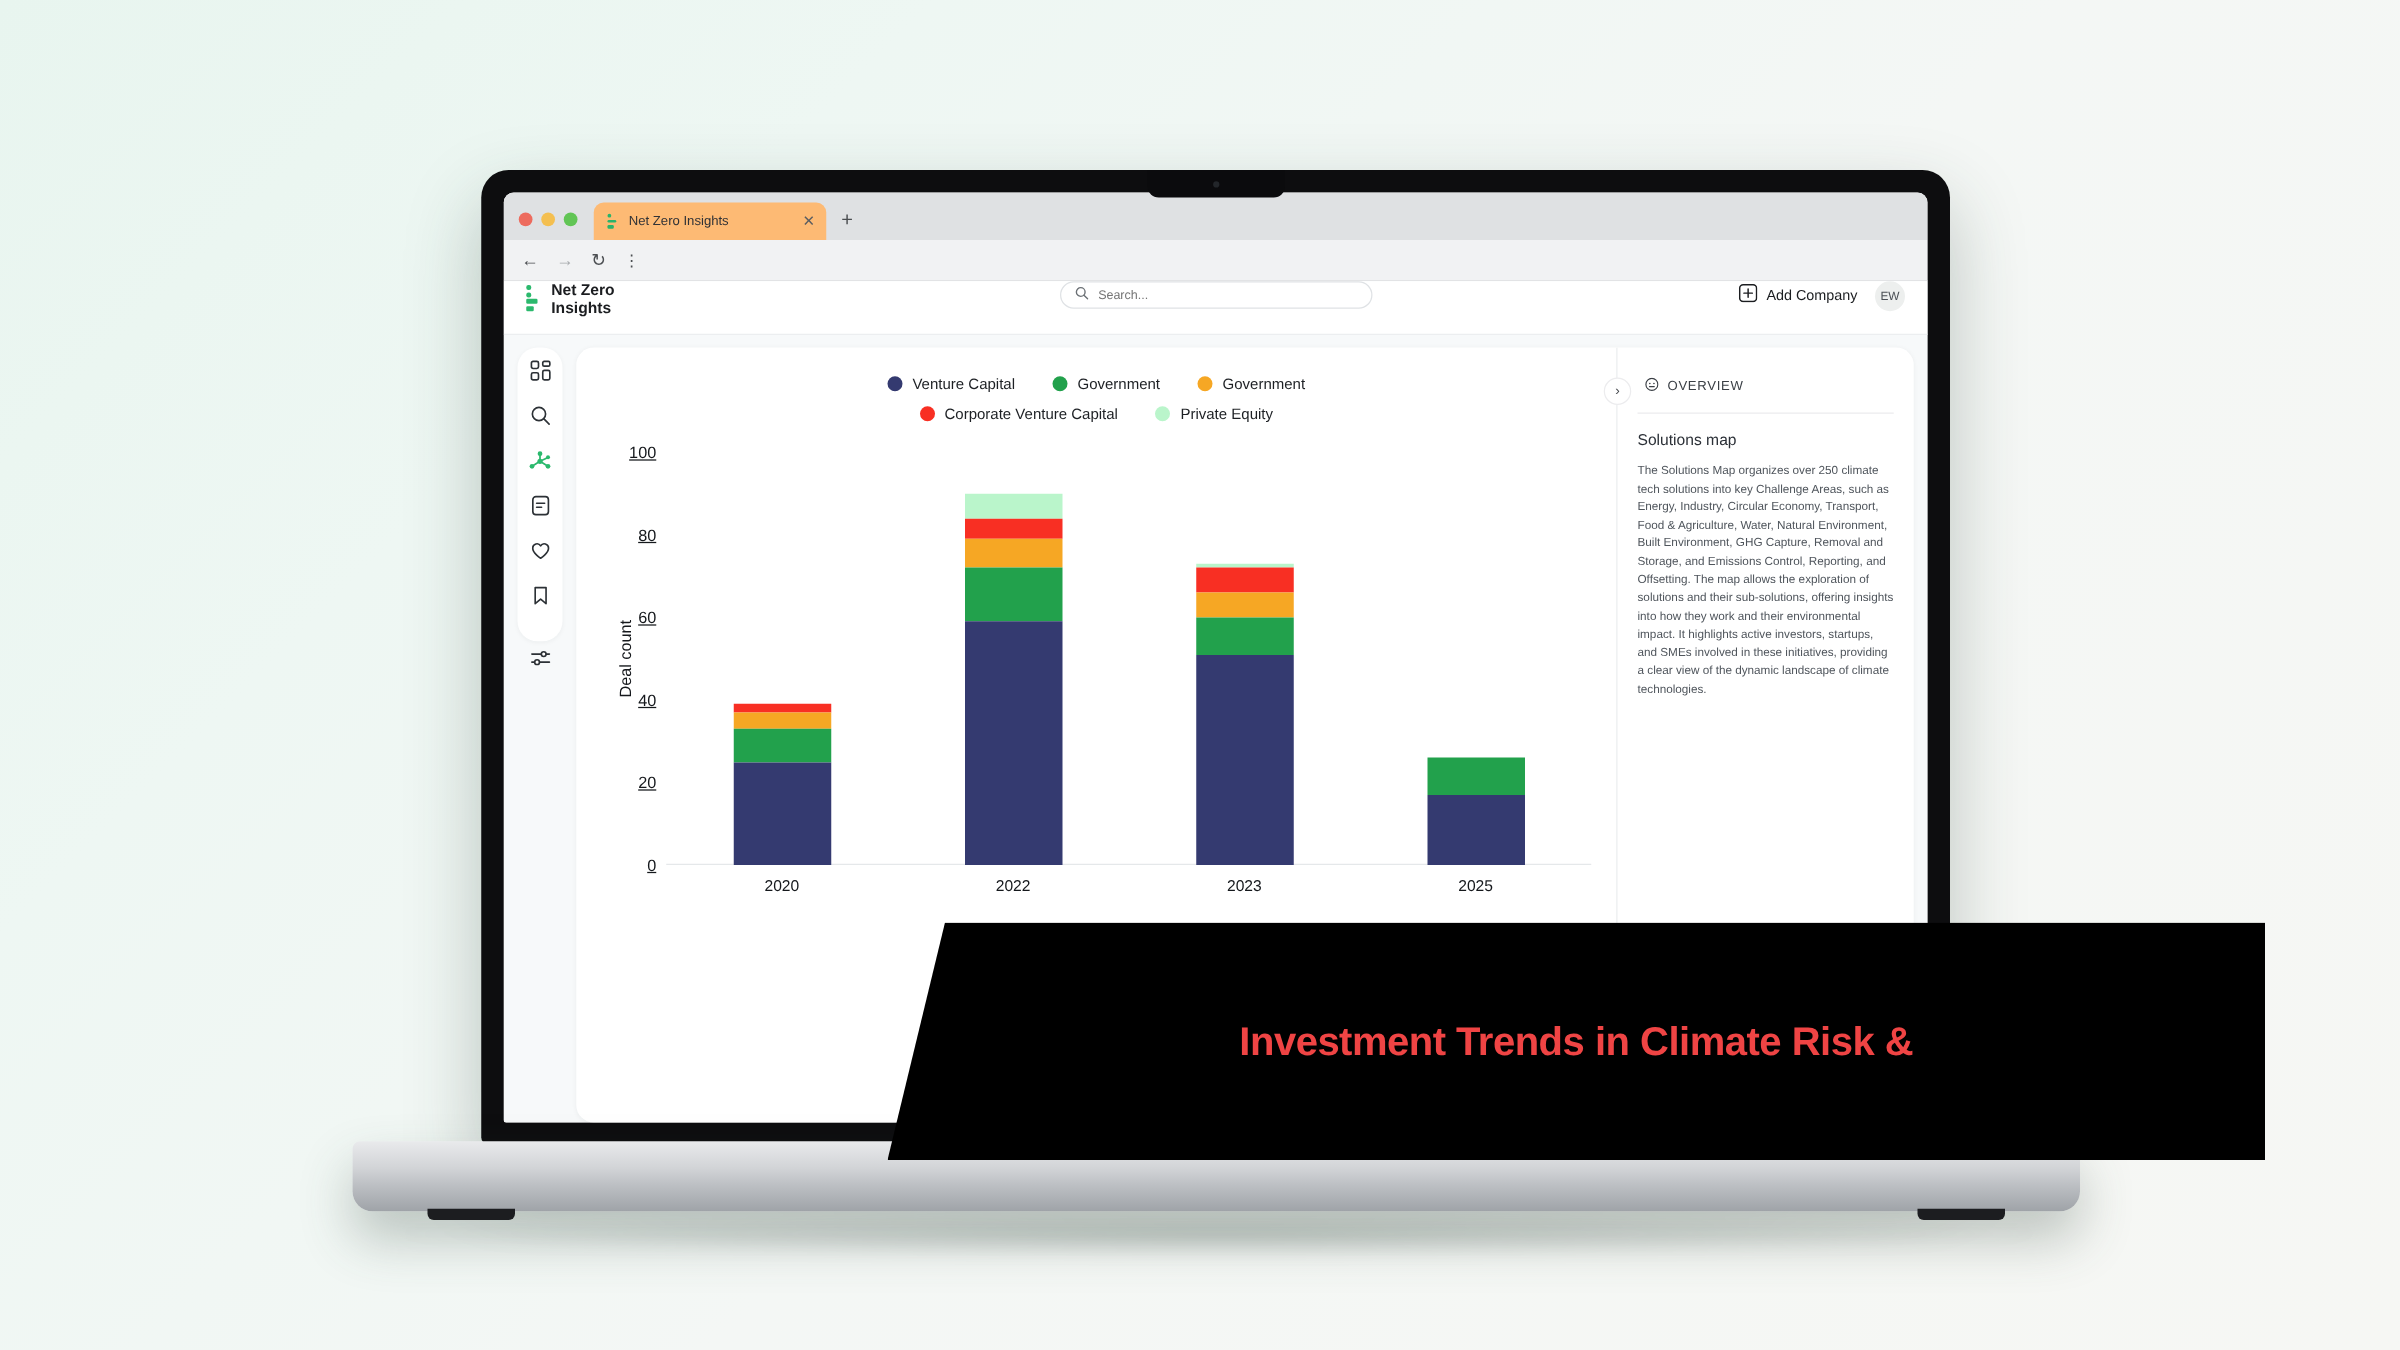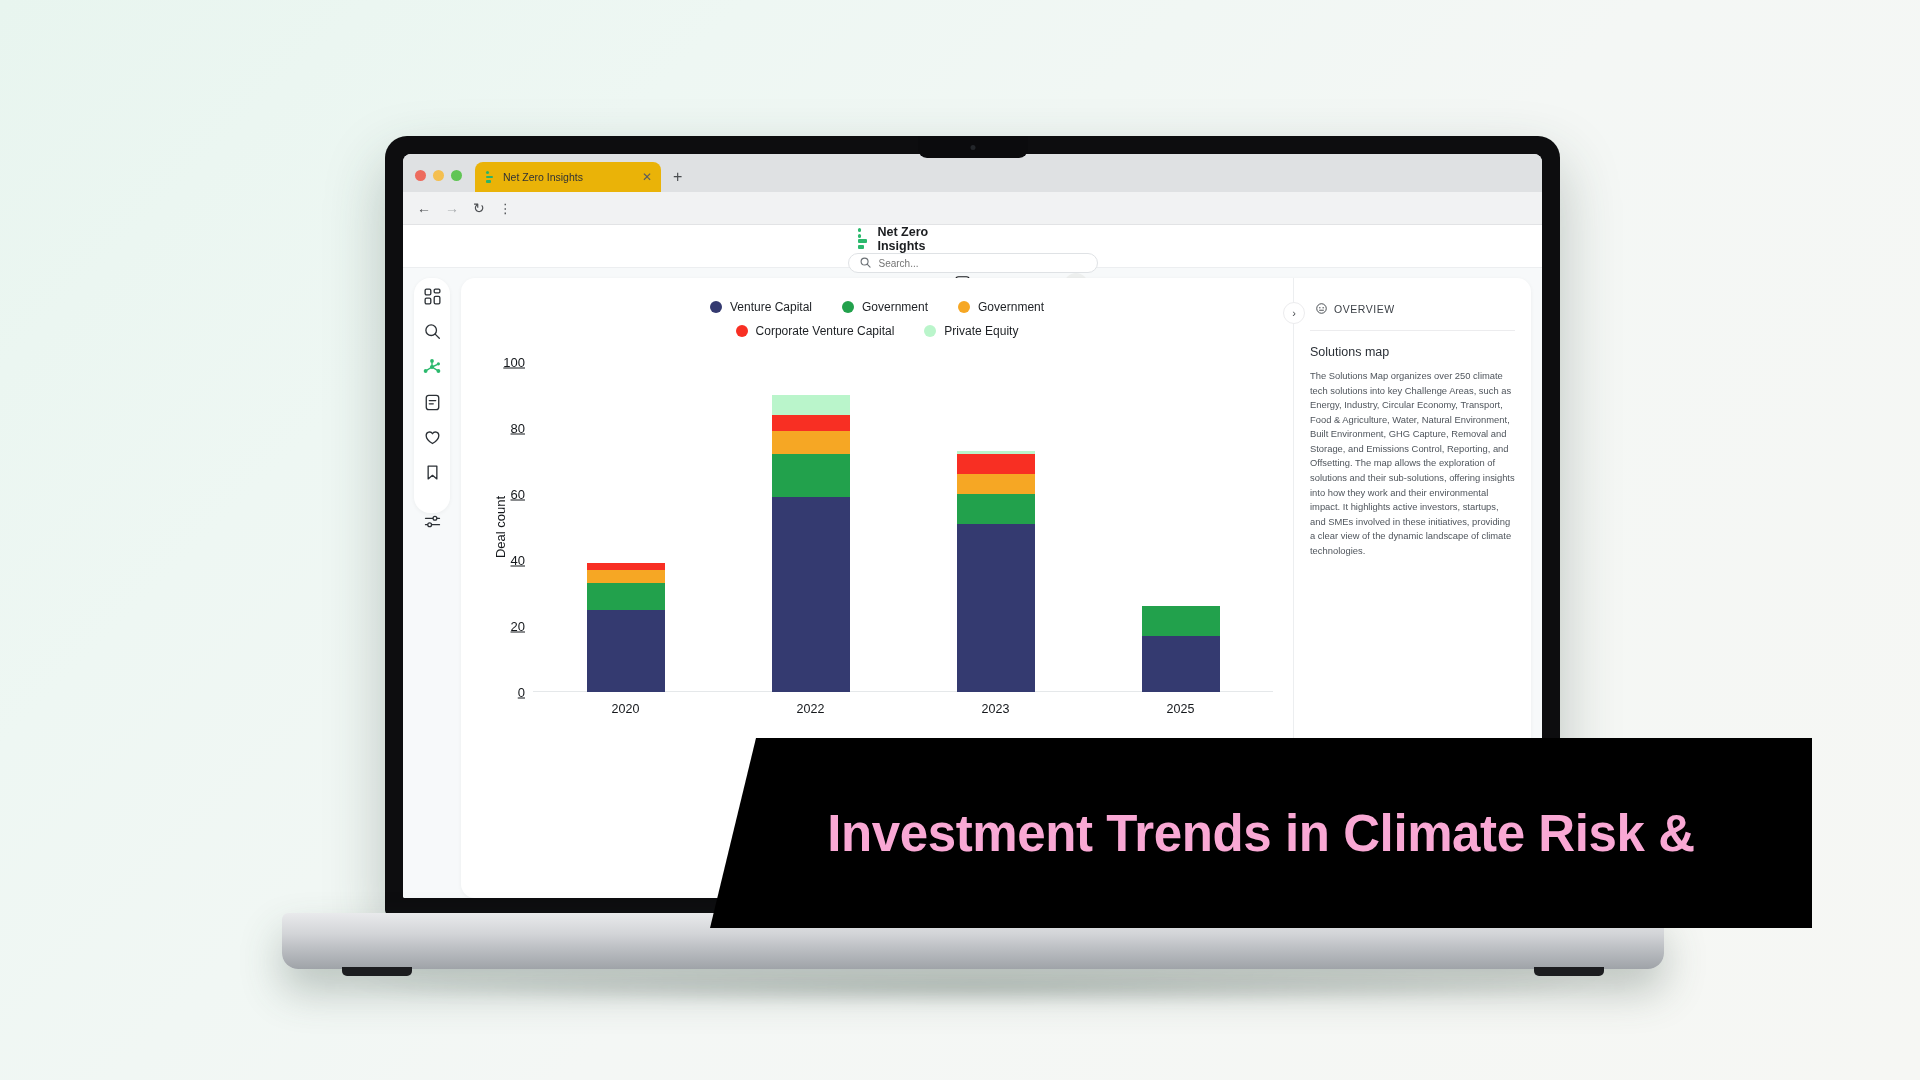--- a/index.html
+++ b/index.html
@@ -125,21 +125,21 @@
     margin-right: 13px;
   }
   .dot { width: 11px; height: 11px; border-radius: 50%; }
   .dot.red { background: #ed6b5e; }
   .dot.yellow { background: #f4bf50; }
   .dot.green { background: #61c555; }
 
   #browser-tab {
     height: 30px;
     min-width: 186px;
-    background: #eab308;
+    background: #fdba74;
     border-radius: 8px 8px 0 0;
     display: flex;
     align-items: center;
     padding: 8px 9px;
     gap: 8px;
     justify-content: center;
   }
   #tab-favicon { width: 11px; height: 13px; position: relative; flex: none; }
   #tab-favicon i {
     position: absolute; left: 2px; background: #29b36a; border-radius: 1px; display:block;
@@ -193,24 +193,23 @@
   #app {
     height: calc(100% - 71px);
     background: #f7f9fa;
     position: relative;
   }
 
   #app-header {
     height: 43px;
     background: #ffffff;
     display: flex;
-    align-items: center;
+    align-items: flex-start;
     padding: 0 18px;
     border-bottom: 1px solid #eceef0;
-    flex-direction: column;
   }
   #app-logo { display: flex; align-items: center; gap: 7px; width: 230px; }
   #logo-mark { width: 13px; height: 22px; position: relative; }
   #logo-mark i { position: absolute; left: 0; background: #2bb96d; display: block; }
   #logo-mark i:nth-child(1){ top:0;   width:3.5px; height:3.5px; border-radius:50%; }
   #logo-mark i:nth-child(2){ top:6px; width:3.5px; height:3.5px; border-radius:50%; }
   #logo-mark i:nth-child(3){ top:11px; width:9px; height:4px; border-radius:1px; }
   #logo-mark i:nth-child(4){ top:17px; width:6px; height:4px; border-radius:1px; }
   #logo-text { line-height: 1.12; }
   #logo-line1, #logo-line2 { font-size: 12.5px; font-weight: bold; color: #1b1d20; display:block; }
@@ -385,24 +384,24 @@
     -webkit-clip-path: polygon(46px 0, 100% 0, 100% 100%, 0 100%);
     clip-path: polygon(46px 0, 100% 0, 100% 100%, 0 100%);
     display: flex;
     flex-direction: column;
     align-items: center;
     justify-content: center;
     gap: 6px;
     z-index: 40;
   }
   .banner-line {
-    color: #f9a8d4;
+    color: #ef4444;
     font-family: "Liberation Sans", sans-serif;
     font-weight: bold;
-    font-size: 51px;
+    font-size: 32px;
     letter-spacing: -0.4px;
     white-space: nowrap;
     text-align: left;
   }
 </style>
 </head>
 <body>
 
 <div id="laptop-scene">
 

